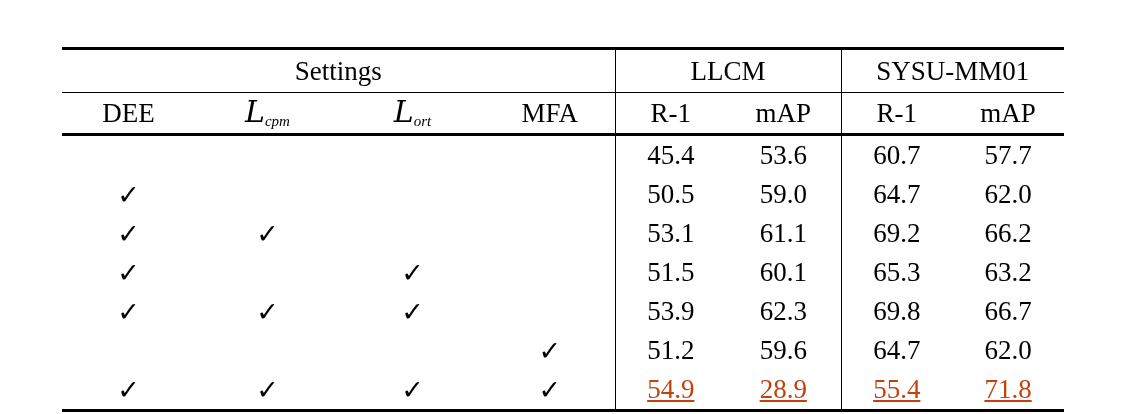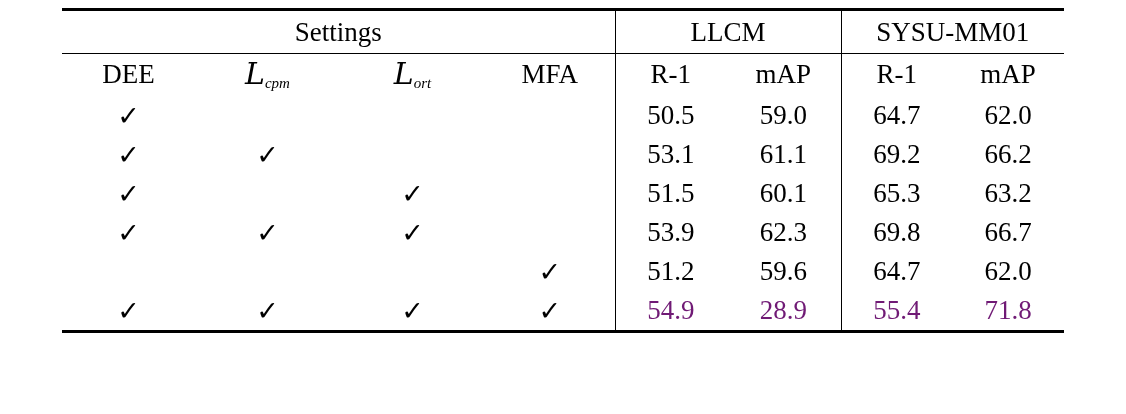--- a/index.html
+++ b/index.html
@@ -18,20 +18,21 @@
     position: relative;
     width: 1126px;
     height: 414px;
     box-sizing: border-box;
     padding: 8px 62px 8px 62px;
   }
   table.ablation {
     border-collapse: collapse;
     width: 1002px;
     table-layout: fixed;
+    margin-top: 39px;
   }
   table.ablation td, table.ablation th {
     padding: 0;
     margin: 0;
     font-weight: normal;
     text-align: center;
     vertical-align: middle;
     font-size: 27px;
     line-height: 1;
   }
@@ -56,22 +57,23 @@
   .check {
     font-size: 30px;
     line-height: 1;
     font-family: "DejaVu Sans", sans-serif;
     font-weight: bold;
   }
   .num {
     font-size: 27px;
   }
   .best {
-    color: #701a75;
+    color: #c2410c;
     font-weight: bold;
+    text-decoration: underline;
   }
   .sub {
     font-size: 15px;
     font-style: italic;
     vertical-align: -0.28em;
   }
   .calL {
     font-size: 30px;
     font-family: "DejaVu Serif", serif;
     font-style: italic;
@@ -102,20 +104,30 @@
         <td>DEE</td>
         <td><span class="calL">L</span><span class="sub">cpm</span></td>
         <td><span class="calL">L</span><span class="sub">ort</span></td>
         <td>MFA</td>
         <td class="vline-left">R-1</td>
         <td class="vline-right">mAP</td>
         <td>R-1</td>
         <td>mAP</td>
       </tr>
 
+      <tr class="datarow doublerule">
+        <td class="check"></td>
+        <td class="check"></td>
+        <td class="check"></td>
+        <td class="check"></td>
+        <td class="num vline-left">45.4</td>
+        <td class="num vline-right">53.6</td>
+        <td class="num">60.7</td>
+        <td class="num">57.7</td>
+      </tr>
 
       <tr class="datarow">
         <td class="check">✓</td>
         <td class="check"></td>
         <td class="check"></td>
         <td class="check"></td>
         <td class="num vline-left">50.5</td>
         <td class="num vline-right">59.0</td>
         <td class="num">64.7</td>
         <td class="num">62.0</td>

